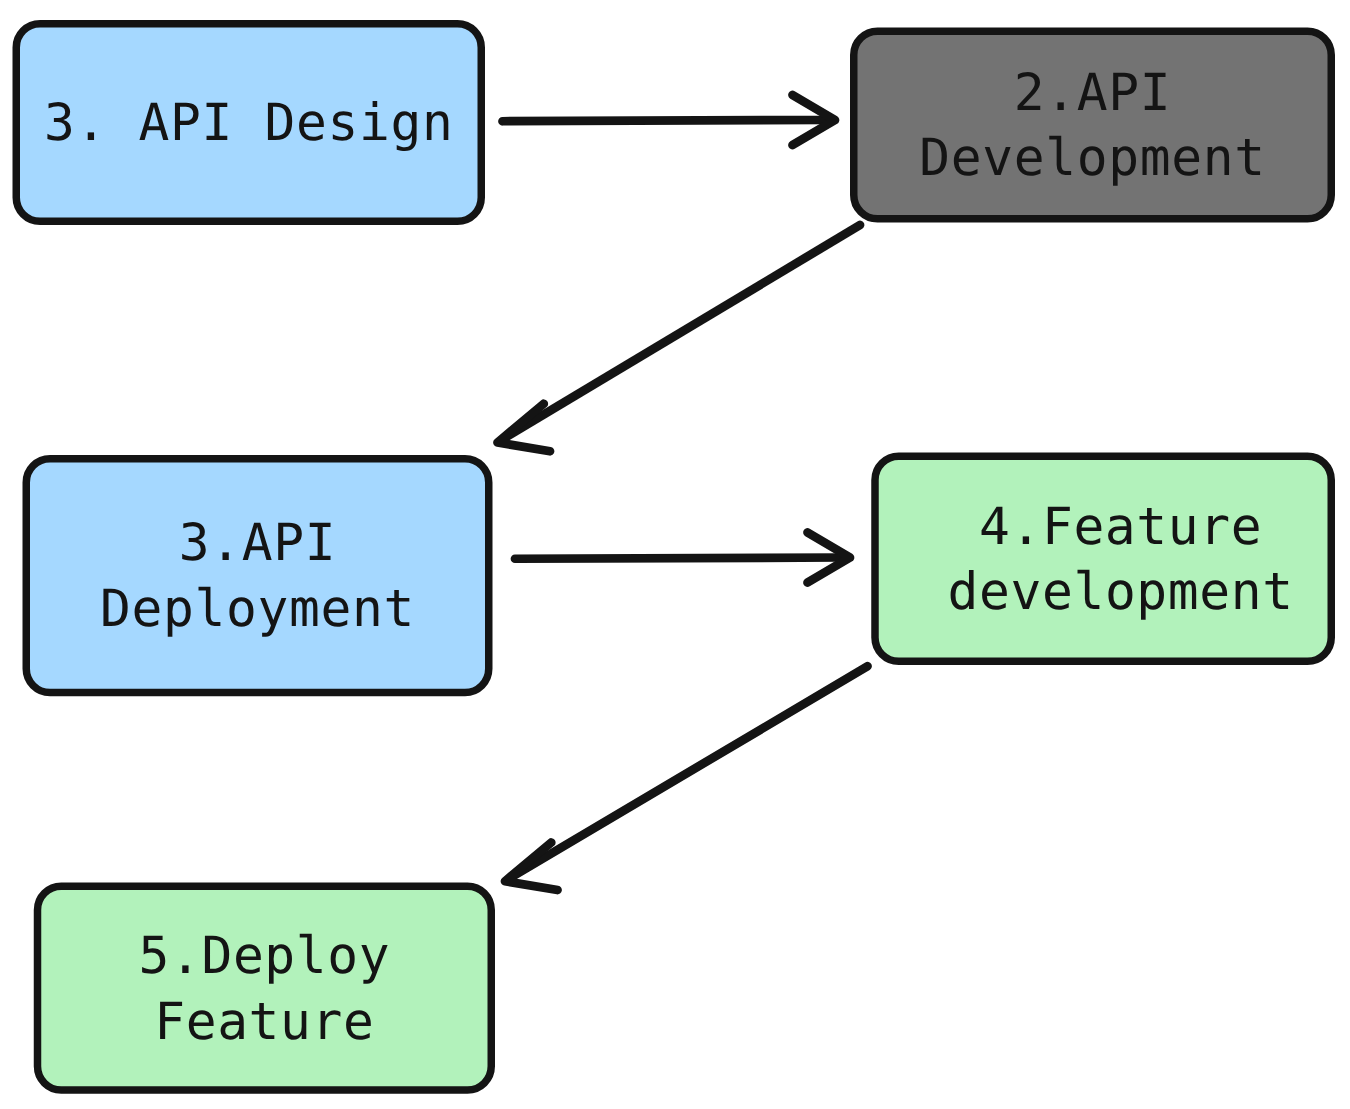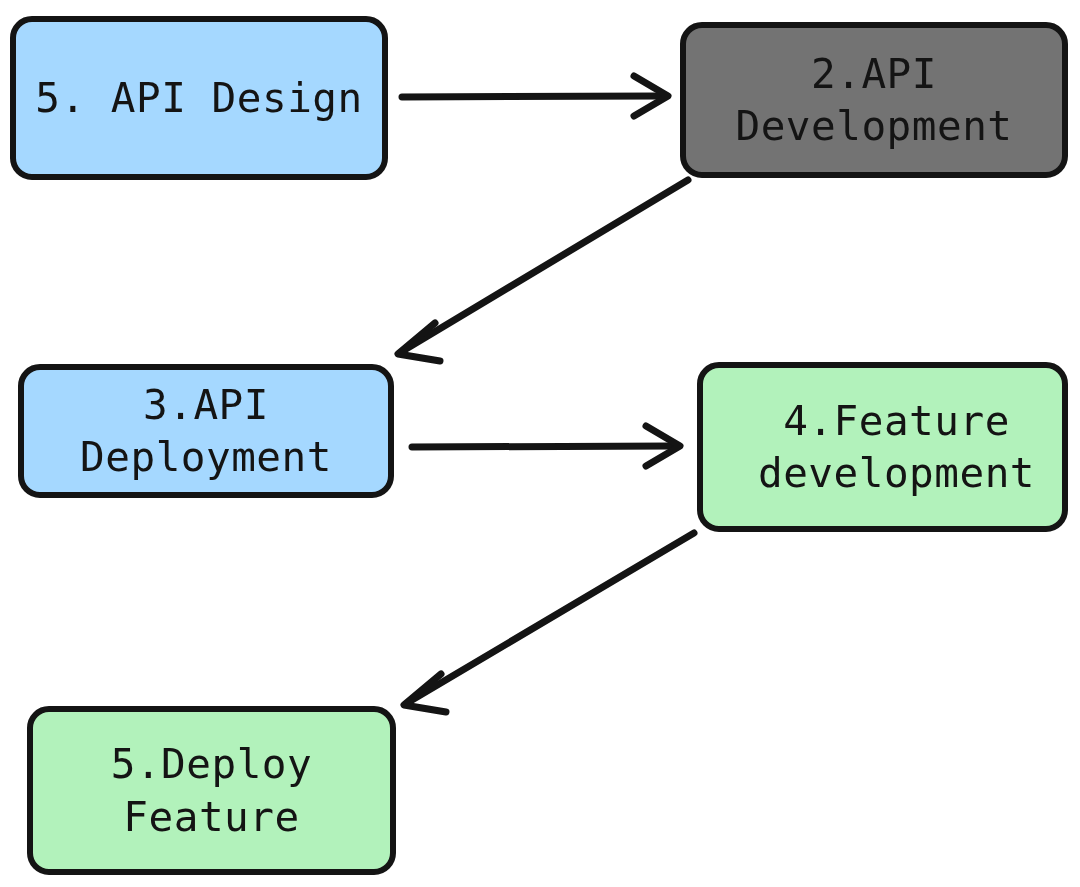--- a/index.html
+++ b/index.html
@@ -82,29 +82,29 @@
       <line class="edge-line" x1="412" y1="447" x2="672" y2="446"></line>
       <path class="edge-head" d="M 646 426 L 680 446 L 646 466"></path>
     </g>
     <g>
       <line class="edge-line" x1="694" y1="533" x2="412" y2="700"></line>
       <path class="edge-head" d="M 441 674 L 404 705 L 446 712"></path>
     </g>
   </svg>
 
   <div class="node" id="node-1" style="left: 10px; top: 16px; width: 378px; height: 164px; background: rgb(165, 216, 255); border-color: rgb(20, 20, 20);">
-    <span class="node-label">5. API Design</span>
+    <span class="node-label">3. API Design</span>
   </div>
 
   <div class="node" id="node-2" style="left: 680px; top: 22px; width: 388px; height: 156px; background: #737373; border-color: rgb(20, 20, 20);">
     <span class="node-label">2.API
 Development</span>
   </div>
 
-  <div class="node" id="node-3" style="left: 18px; top: 364px; width: 376px; height: 134px; background: rgb(165, 216, 255); border-color: rgb(20, 20, 20);">
+  <div class="node" id="node-3" style="left: 18px; top: 364px; width: 376px; height: 193px; background: rgb(165, 216, 255); border-color: rgb(20, 20, 20);">
     <span class="node-label">3.API
 Deployment</span>
   </div>
 
   <div class="node" id="node-4" style="left: 697px; top: 362px; width: 371px; height: 170px; background: rgb(178, 242, 187); border-color: rgb(20, 20, 20); padding-left: 28px;">
     <span class="node-label">4.Feature
 development</span>
   </div>
 
   <div class="node" id="node-5" style="left: 27px; top: 706px; width: 369px; height: 169px; background: rgb(178, 242, 187); border-color: rgb(20, 20, 20);">

